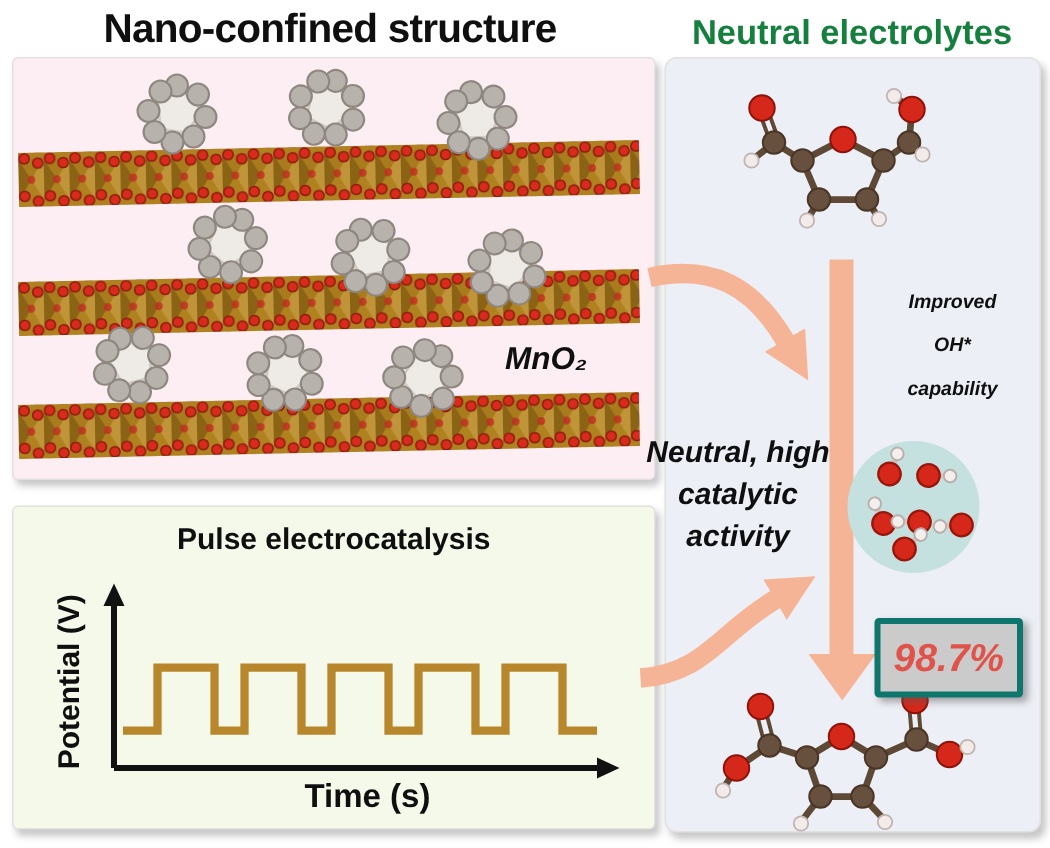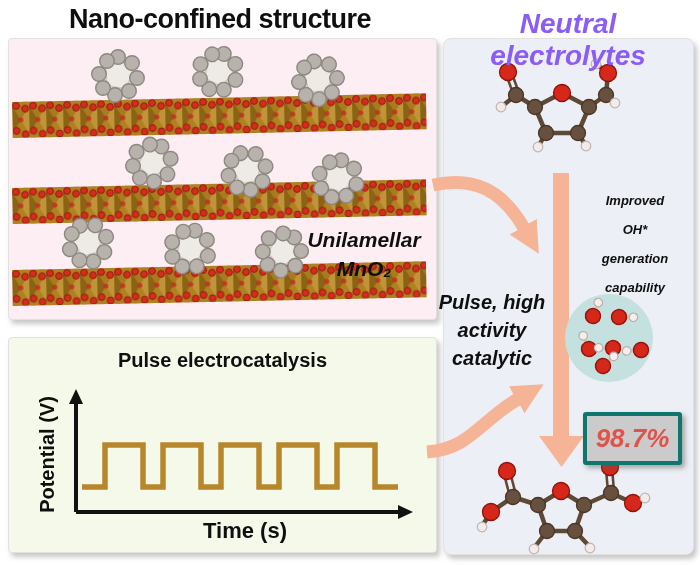--- a/index.html
+++ b/index.html
@@ -12,21 +12,21 @@
     box-shadow:3px 4px 5px rgba(110,110,110,0.38);
   }
   .panel-pink  { left:8px;   top:38px;  width:427px; height:280px; background:#fceef3; }
   .panel-green { left:8px;   top:337px; width:427px; height:214px; background:#f5f9ea; }
   .panel-right { left:443px; top:38px;  width:249px; height:515px; background:#edeff6; border-radius:8px; }
   svg.overlay { position:absolute; left:0; top:0; }
   .lbl { position:absolute; font-weight:bold; color:#0f0f0f; }
   .it  { font-style:italic; }
   .ctr { text-align:center; }
   .title-left  { left:25px;  top:4px;  width:390px; font-size:27px; letter-spacing:-0.5px; }
-  .title-right { left:443px; top:8px;  width:250px; font-size:28px; font-style:italic; color:#8b5cf6; }
+  .title-right { left:443px; top:8px;  width:250px; font-size:23px; color:#15803d; }
   .ru-label    { left:252px; top:43px; width:140px; font-size:20px; }
   .uni-label   { left:296px; top:225px; width:136px; font-size:21px; line-height:29px; }
   .pulse-title { left:30px;  top:349px; width:385px; font-size:20px; }
   .y-axis-lbl  { left:-33px; top:443px; width:160px; font-size:20px; transform:rotate(-90deg); }
   .x-axis-lbl  { left:160px; top:518px; width:170px; font-size:22px; }
   .improved-lbl{ left:574px; top:186px; width:122px; font-size:13px; line-height:29px; }
   .stable-lbl  { left:428px; top:288px; width:128px; font-size:20px; line-height:28px; }
   .yield-box {
     position:absolute; left:583px; top:412px; width:91px; height:45px;
     background:#cbcbcb; border-radius:3px; border:4px solid #0f766e;
@@ -189,36 +189,34 @@
           <circle cx="590" cy="548" r="4.8"></circle>
       </g>
     </g>
   </svg>
 
   <div class="lbl ctr title-left">Nano-confined structure</div>
   <div class="lbl ctr title-right">Neutral electrolytes</div>
 
 
   <div class="lbl it ctr uni-label">
-    <div>Unilamellar</div>
     <div>MnO₂</div>
   </div>
 
   <div class="lbl ctr pulse-title">Pulse electrocatalysis</div>
   <div class="lbl ctr y-axis-lbl">Potential (V)</div>
   <div class="lbl ctr x-axis-lbl">Time (s)</div>
 
   <div class="lbl it ctr improved-lbl">
     <div>Improved</div>
     <div>OH*</div>
-    <div>generation</div>
     <div>capability</div>
   </div>
 
   <div class="lbl it ctr stable-lbl">
-    <div>Pulse, high</div>
+    <div>Neutral, high</div>
+    <div>catalytic</div>
     <div>activity</div>
-    <div>catalytic</div>
   </div>
 
   <div class="yield-box">98.7%</div>
 
 </div>
 
 </body></html>

